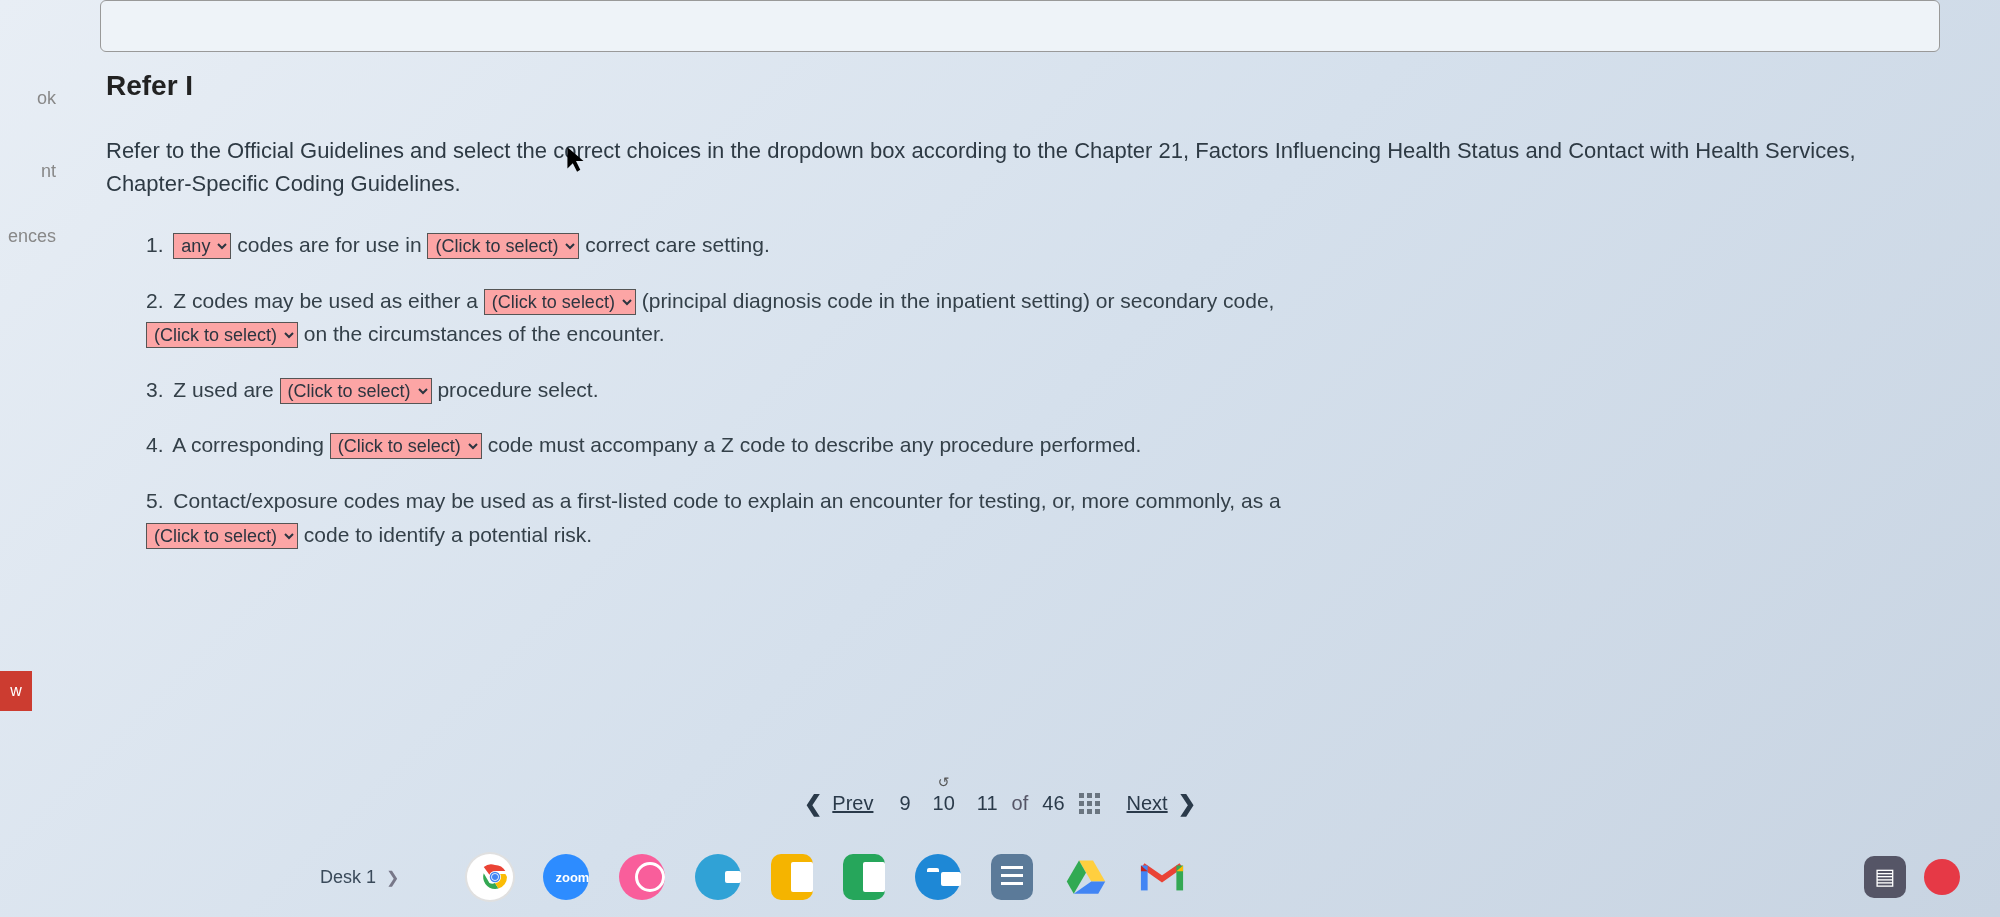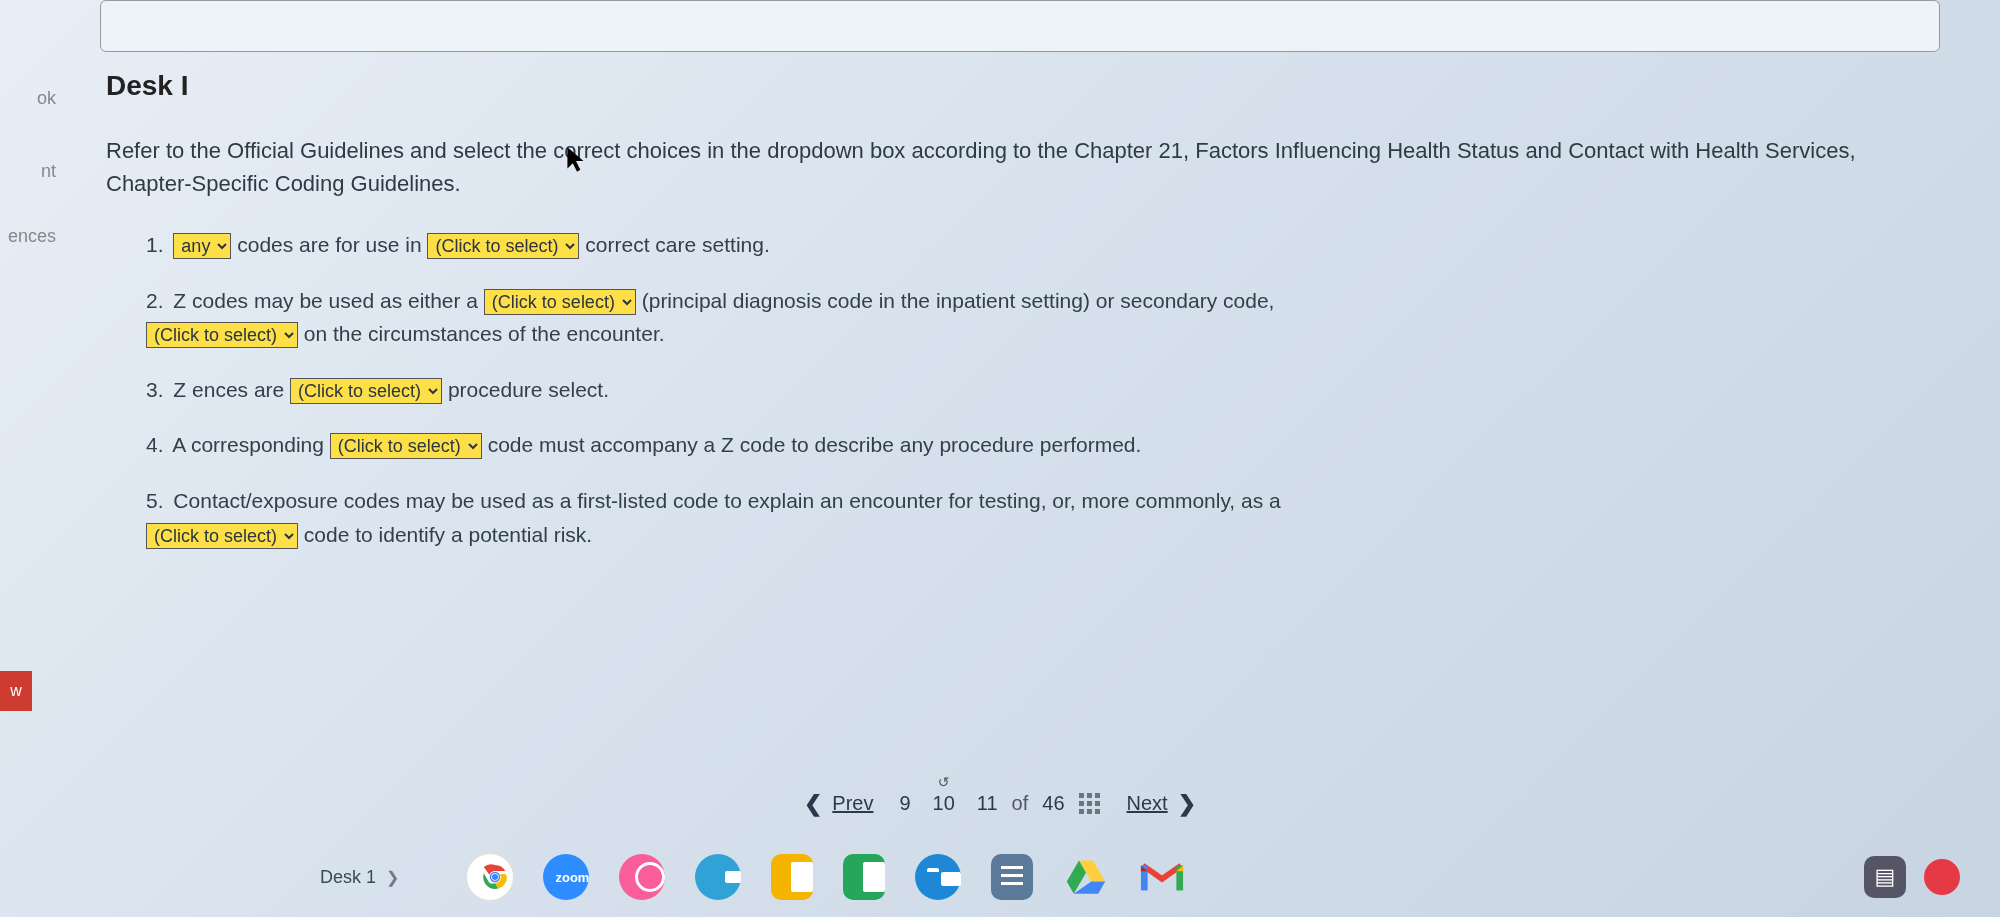--- a/index.html
+++ b/index.html
@@ -66,21 +66,21 @@
   .q-item {
     font-size: 21px;
     color: #344049;
     line-height: 1.6;
     margin-bottom: 22px;
   }
   .q-item .num { margin-right: 4px; }
   select.dd {
     font-size: 18px;
     border: 1px solid #555;
-    background: #fde047;
+    background: #fca5a5;
     padding: 1px 3px;
     color: #2c3540;
     vertical-align: baseline;
   }
   .nav-row {
     position: absolute;
     left: 0;
     right: 0;
     bottom: 100px;
     display: flex;
@@ -219,21 +219,21 @@
   <div style="margin-top:28px">ences</div>
 </div>
 
 <div class="left-redsq">
   <span>w</span>
 </div>
 
 <div class="content-wrap">
   <div class="top-box"></div>
 
-  <h2 class="part-title">Desk I</h2>
+  <h2 class="part-title">Refer I</h2>
 
   <svg class="mouse-cursor" viewBox="0 0 20 28">
     <path d="M2 2 L2 22 L7 17 L11 25 L14 23 L10 15 L17 15 Z" fill="#000"></path>
   </svg>
 
   <p class="instructions">Refer to the Official Guidelines and select the correct choices in the dropdown box according to the Chapter 21, Factors Influencing Health Status and Contact with Health Services, Chapter-Specific Coding Guidelines.</p>
 
   <div class="q-list">
 
     <div class="q-item">
@@ -256,21 +256,21 @@
       </select>
       <span> (principal diagnosis code in the inpatient setting) or secondary code, </span><br>
       <select class="dd" style="margin-left:0">
         <option>(Click to select)</option>
       </select>
       <span> on the circumstances of the encounter.</span>
     </div>
 
     <div class="q-item">
       <span class="num">3.</span>
-      <span> Z ences are </span>
+      <span> Z used are </span>
       <select class="dd">
         <option>(Click to select)</option>
       </select>
       <span> procedure select.</span>
     </div>
 
     <div class="q-item">
       <span class="num">4.</span>
       <span> A corresponding </span>
       <select class="dd">

